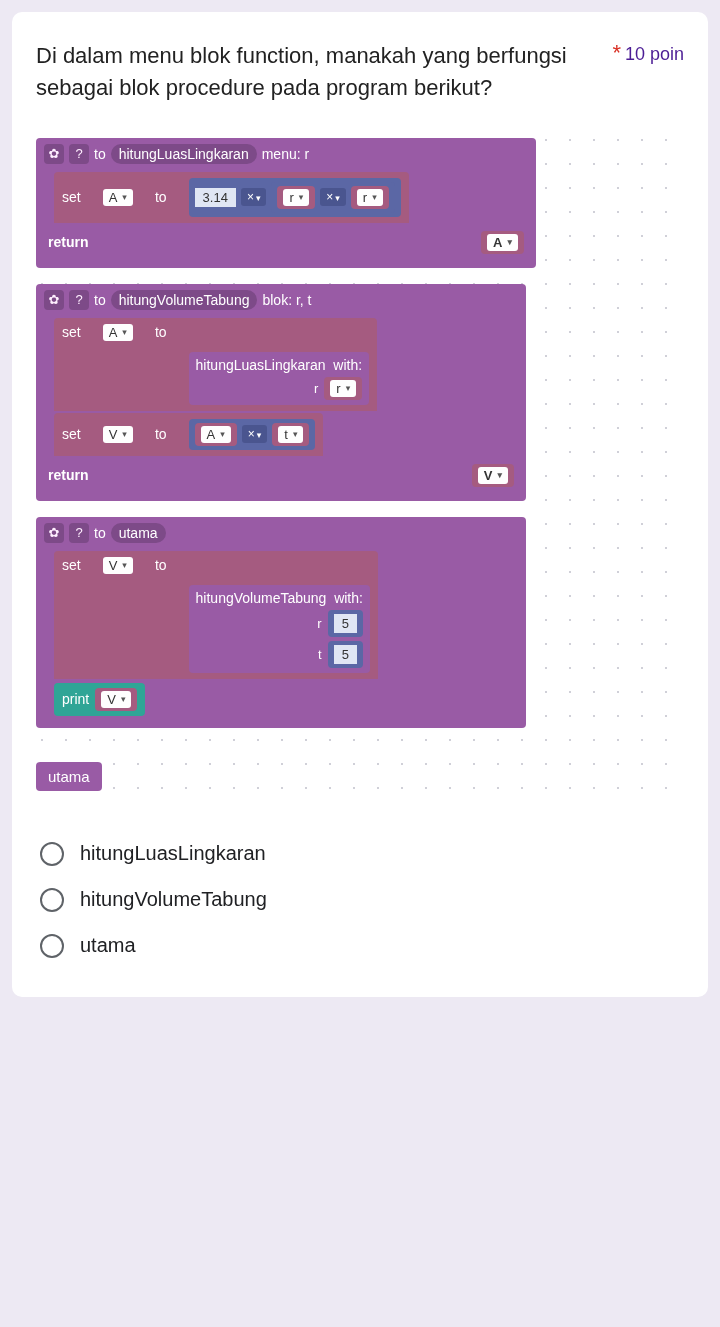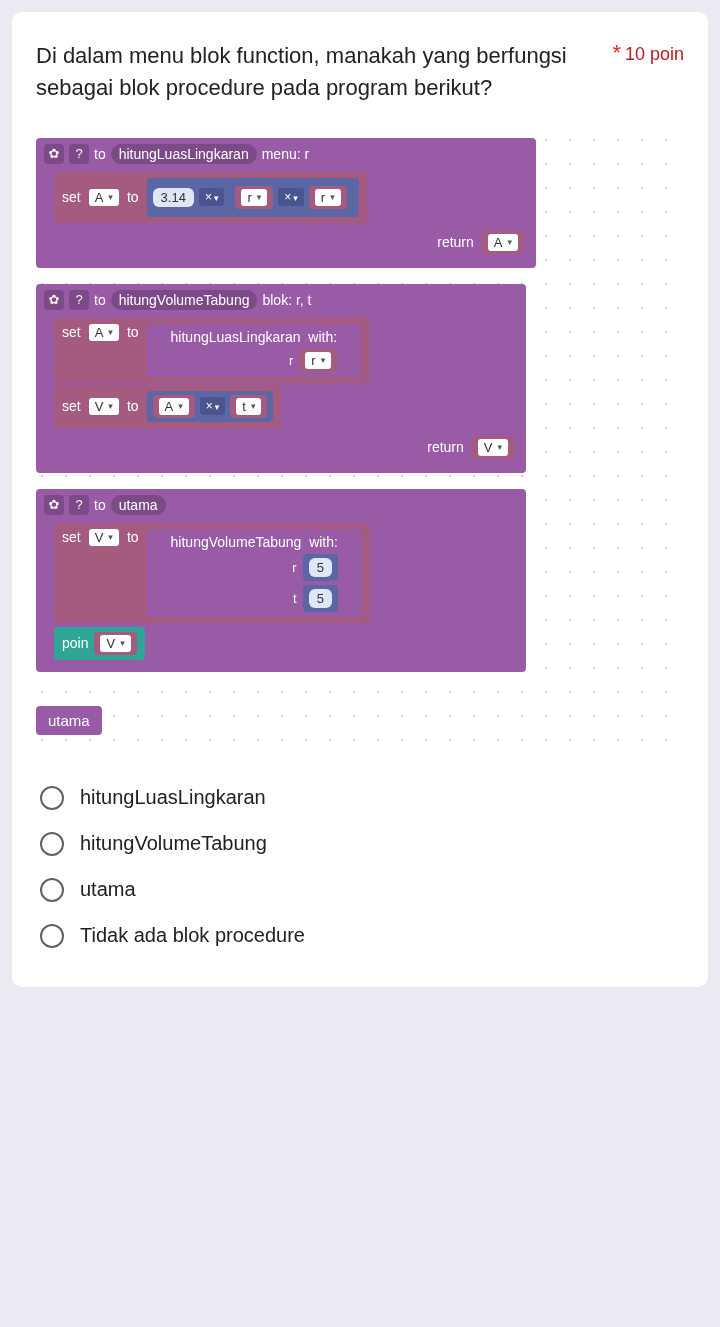--- a/index.html
+++ b/index.html
@@ -21,21 +21,21 @@
   align-items: flex-start;
   gap: 29px;
 }
 .question-text {
   font-size: 22px;
   color: #222;
   line-height: 1.45;
   flex: 1;
 }
 .required { color: #d93025; font-size: 22px; margin-right: 4px;}
-.points { color: #b91c1c; font-size: 18px; white-space: nowrap;}
+.points { color: #4c1d95; font-size: 18px; white-space: nowrap;}
 .blocks-area {
   margin-top: 30px;
   background-image: radial-gradient(circle, #d0d0d8 1px, transparent 1px);
   background-size: 24px 24px;
   background-position: -6px -6px;
   padding: 4px 0 12px 0;
 }
 .fn-block {
   background: #995ba5;
   border-radius: 4px;
@@ -72,21 +72,21 @@
   font-size: 14px;
 }
 .fn-body {
   margin-left: 18px;
   background: #995ba5;
   padding: 0;
 }
 .set-row {
   display: flex;
   align-items: center;
-  gap: 8px;
+  gap: 22px;
   background: #a55b80;
   border-radius: 4px 4px 0 0;
   margin: 2px 0;
   padding: 6px 8px;
   color: #fff;
   font-size: 14px;
   width: fit-content;
 }
 .dd {
   background: #fefefe;
@@ -105,53 +105,55 @@
   display: inline-flex;
   align-items: center;
   gap: 5px;
   color: #fff;
   font-size: 13px;
 }
 .num-block {
   background: #e0e6f4;
   color: #333;
   padding: 2px 8px;
-  border-radius: 6px;
+  border-radius: 0;
   font-size: 13px;
 }
 .var-block {
   background: #a55b80;
   padding: 3px 6px;
   border-radius: 4px;
   display: inline-flex;
   gap:3px;
   align-items:center;
 }
 .op {
   background: #4a558f;
   padding: 2px 6px;
   border-radius: 3px;
   font-size: 12px;
 }
 .return-row {
   display: flex;
-  justify-content: flex-end;
+  justify-content: space-between;
   align-items: center;
   padding: 6px 12px 2px;
   gap: 8px;
   color: #fff;
   font-size: 14px;
+  font-weight: bold;
 }
 .call-block {
   background: #995ba5;
   border-radius: 4px;
-  padding: 5px 24px;
+  padding: 5px 7px;
   color: #fff;
   font-size: 14px;
   display: inline-block;
+  margin-top: 28px;
 }
 .call-params {
   display:flex;
   flex-direction: column;
   align-items: flex-end;
   gap:4px;
   margin-top: 4px;
 }
 .param-row { display:flex; align-items:center; gap:6px; font-size:13px;}
 .print-block {
@@ -322,21 +324,21 @@
               <div class="param-row">
                   <span>t</span>
               <span class="math-block">
                     <span class="num-block">5</span>
                   </span>
                 </div>
             </div>
           </span>
         </div>
         <div class="print-block">
-          <span>poin</span>
+          <span>print</span>
           <span class="var-block">
               <span class="dd tri">V</span>
             </span>
         </div>
       </div>
     </div>
 
     <div class="standalone-call">utama</div>
   </div>
 
@@ -346,18 +348,14 @@
       <div class="option-label">hitungLuasLingkaran</div>
     </div>
     <div class="option">
       <div class="radio"></div>
       <div class="option-label">hitungVolumeTabung</div>
     </div>
     <div class="option">
       <div class="radio"></div>
       <div class="option-label">utama</div>
     </div>
-    <div class="option">
-      <div class="radio"></div>
-      <div class="option-label">Tidak ada blok procedure</div>
-    </div>
   </div>
 </div>
 
 </body></html>

